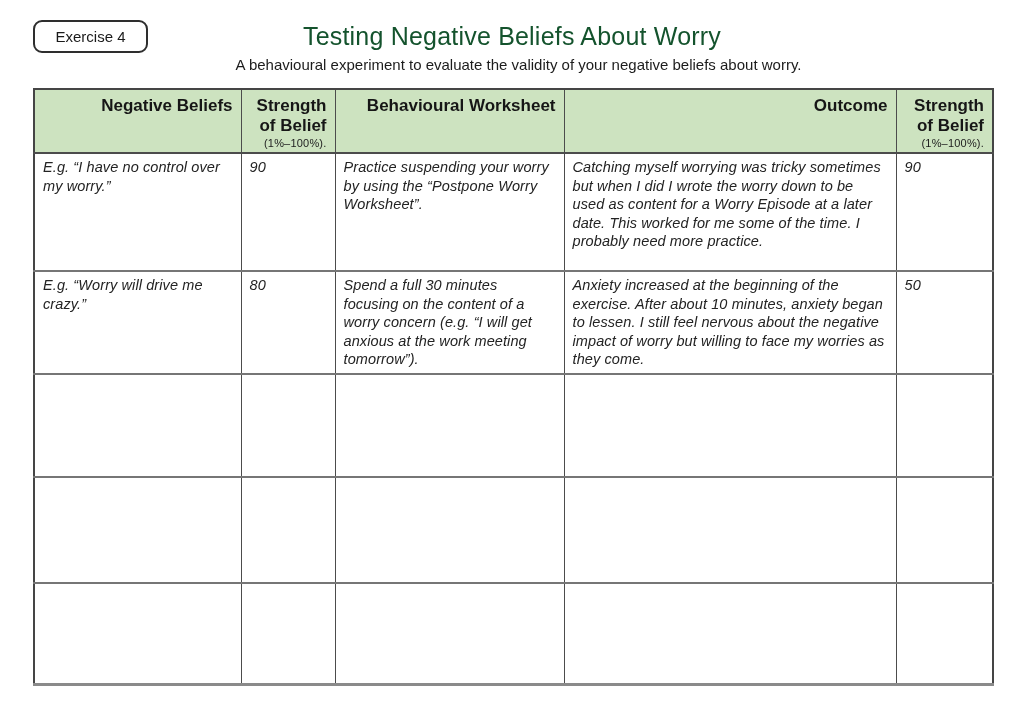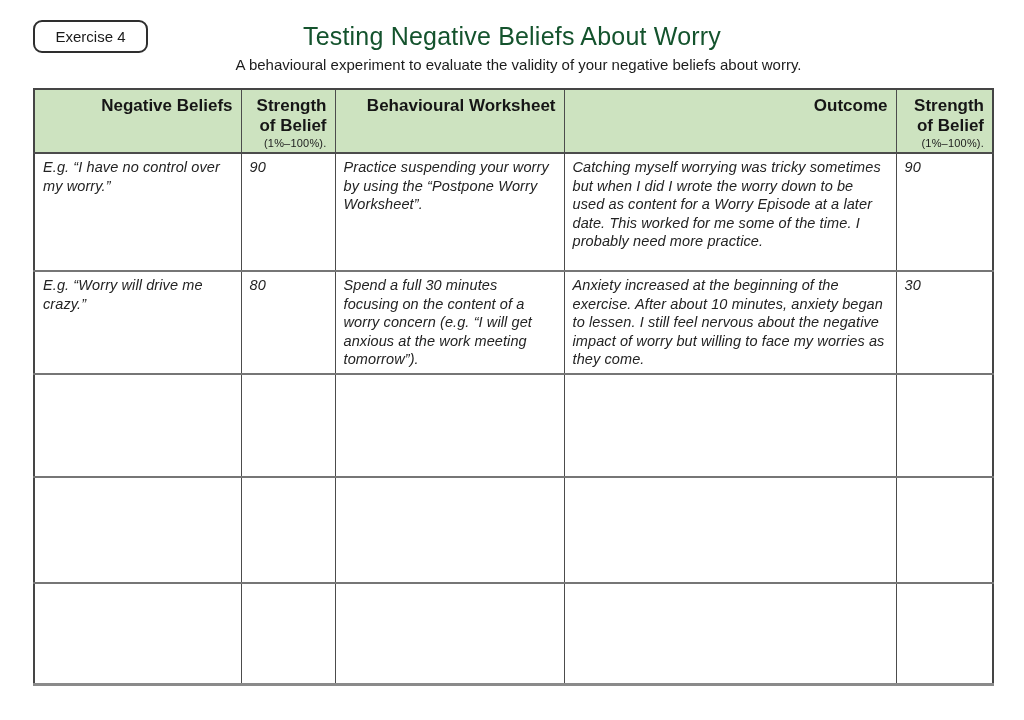--- a/index.html
+++ b/index.html
@@ -152,21 +152,21 @@
         <td>90</td>
         <td>Practice suspending your worry by using the “Postpone Worry Worksheet”.</td>
         <td>Catching myself worrying was tricky sometimes but when I did I wrote the worry down to be used as content for a Worry Episode at a later date. This worked for me some of the time. I probably need more practice.</td>
         <td>90</td>
       </tr>
       <tr class="row-1">
         <td>E.g. “Worry will drive me crazy.”</td>
         <td>80</td>
         <td>Spend a full 30 minutes focusing on the content of a worry concern (e.g. “I will get anxious at the work meeting tomorrow”).</td>
         <td>Anxiety increased at the beginning of the exercise. After about 10 minutes, anxiety began to lessen. I still feel nervous about the negative impact of worry but willing to face my worries as they come.</td>
-        <td>30</td>
+        <td>50</td>
       </tr>
       <tr class="row-2">
         <td></td>
         <td></td>
         <td></td>
         <td></td>
         <td></td>
       </tr>
       <tr class="row-3">
         <td></td>

